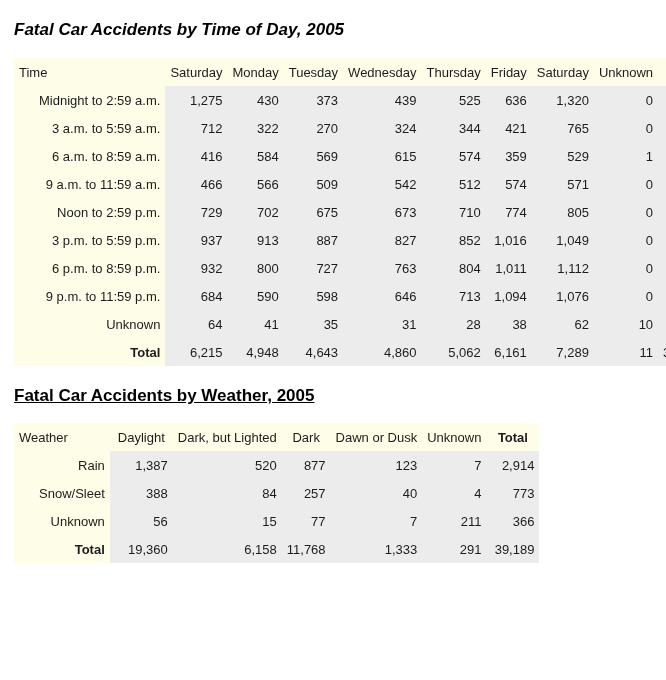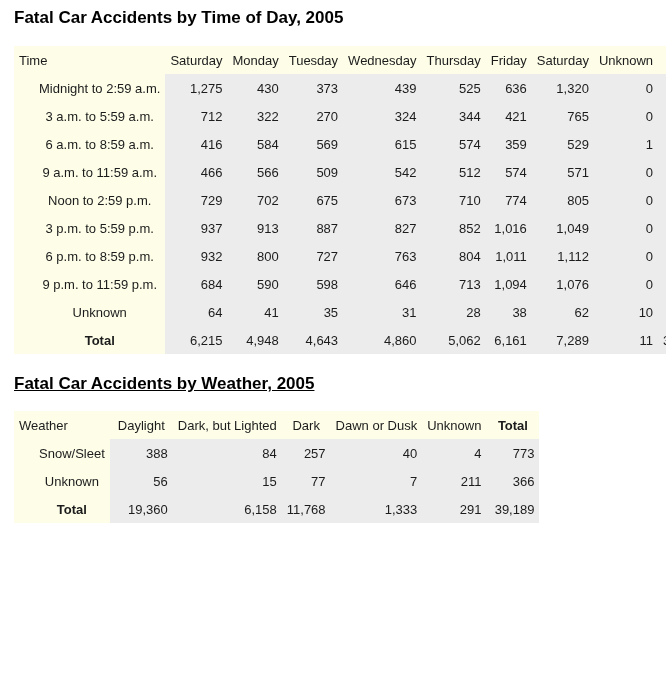--- a/index.html
+++ b/index.html
@@ -26,21 +26,21 @@
     padding-right: 10px;
   }
   h1.table-title {
     font-size: 17px;
     line-height: 20px;
     font-weight: bold;
     color: var(--title);
     margin: 0;
     padding: 0;
   }
-  .section-1 h1.table-title { margin-top: 8px; }
+  .section-1 h1.table-title { margin-top: 20px; font-style: italic; }
   .section-2 h1.table-title { margin-top: 20px; text-decoration: underline; }
   table.stats {
     border-collapse: collapse;
     table-layout: fixed;
     font-size: 13px;
     margin-top: 18px;
   }
   .section-2 table.stats { margin-top: 17px; }
   table.stats th, table.stats td {
     height: 28px;
@@ -54,21 +54,21 @@
   table.stats thead th {
     background: var(--header-bg);
     text-align: center;
     margin-top: 24px;
   }
   table.stats thead th:first-child { text-align: left; }
   table.stats thead th:last-child { font-weight: bold; }
   
   table.stats tbody th {
     background: var(--header-bg);
-    text-align: center;
+    text-align: right;
     padding-left: 25px;
   }
   table.stats tbody td {
     background: var(--cell-bg);
     text-align: right;
   }
   table.stats tbody tr:last-child th { font-weight: bold; }
 
   
   #table-time-of-day col:nth-child(1)  { width: 130px; }
@@ -268,20 +268,29 @@
             <th>Daylight</th>
             <th>Dark, but Lighted</th>
             <th>Dark</th>
             <th>Dawn or Dusk</th>
             <th>Unknown</th>
             <th>Total</th>
           </tr>
       </thead>
       <tbody>
           <tr>
+            <th>Rain</th>
+            <td>1,387</td>
+            <td>520</td>
+            <td>877</td>
+            <td>123</td>
+            <td>7</td>
+            <td>2,914</td>
+          </tr>
+          <tr>
             <th>Snow/Sleet</th>
             <td>388</td>
             <td>84</td>
             <td>257</td>
             <td>40</td>
             <td>4</td>
             <td>773</td>
           </tr>
           <tr>
             <th>Unknown</th>

